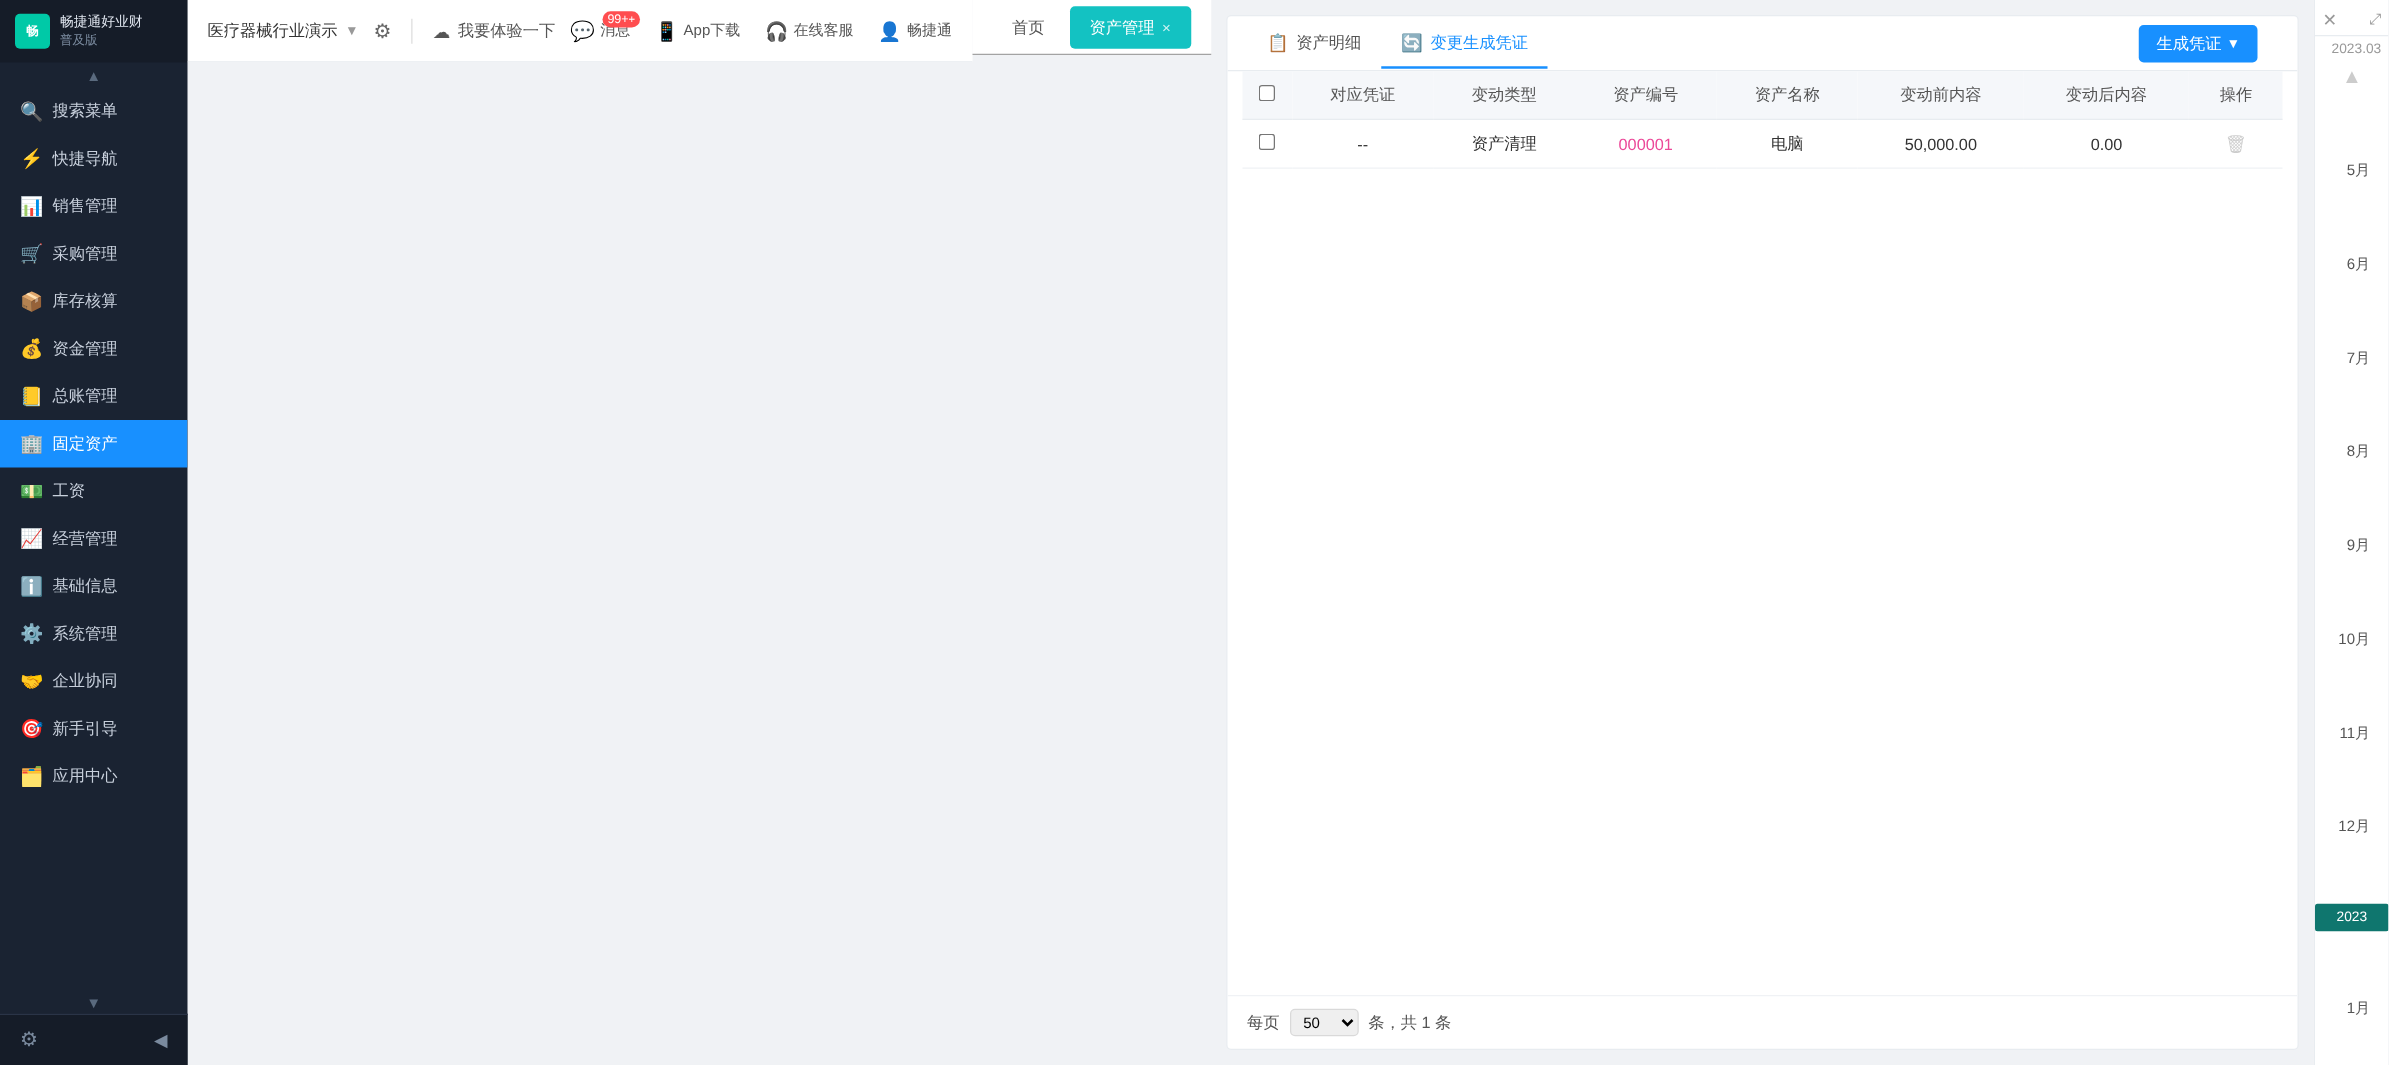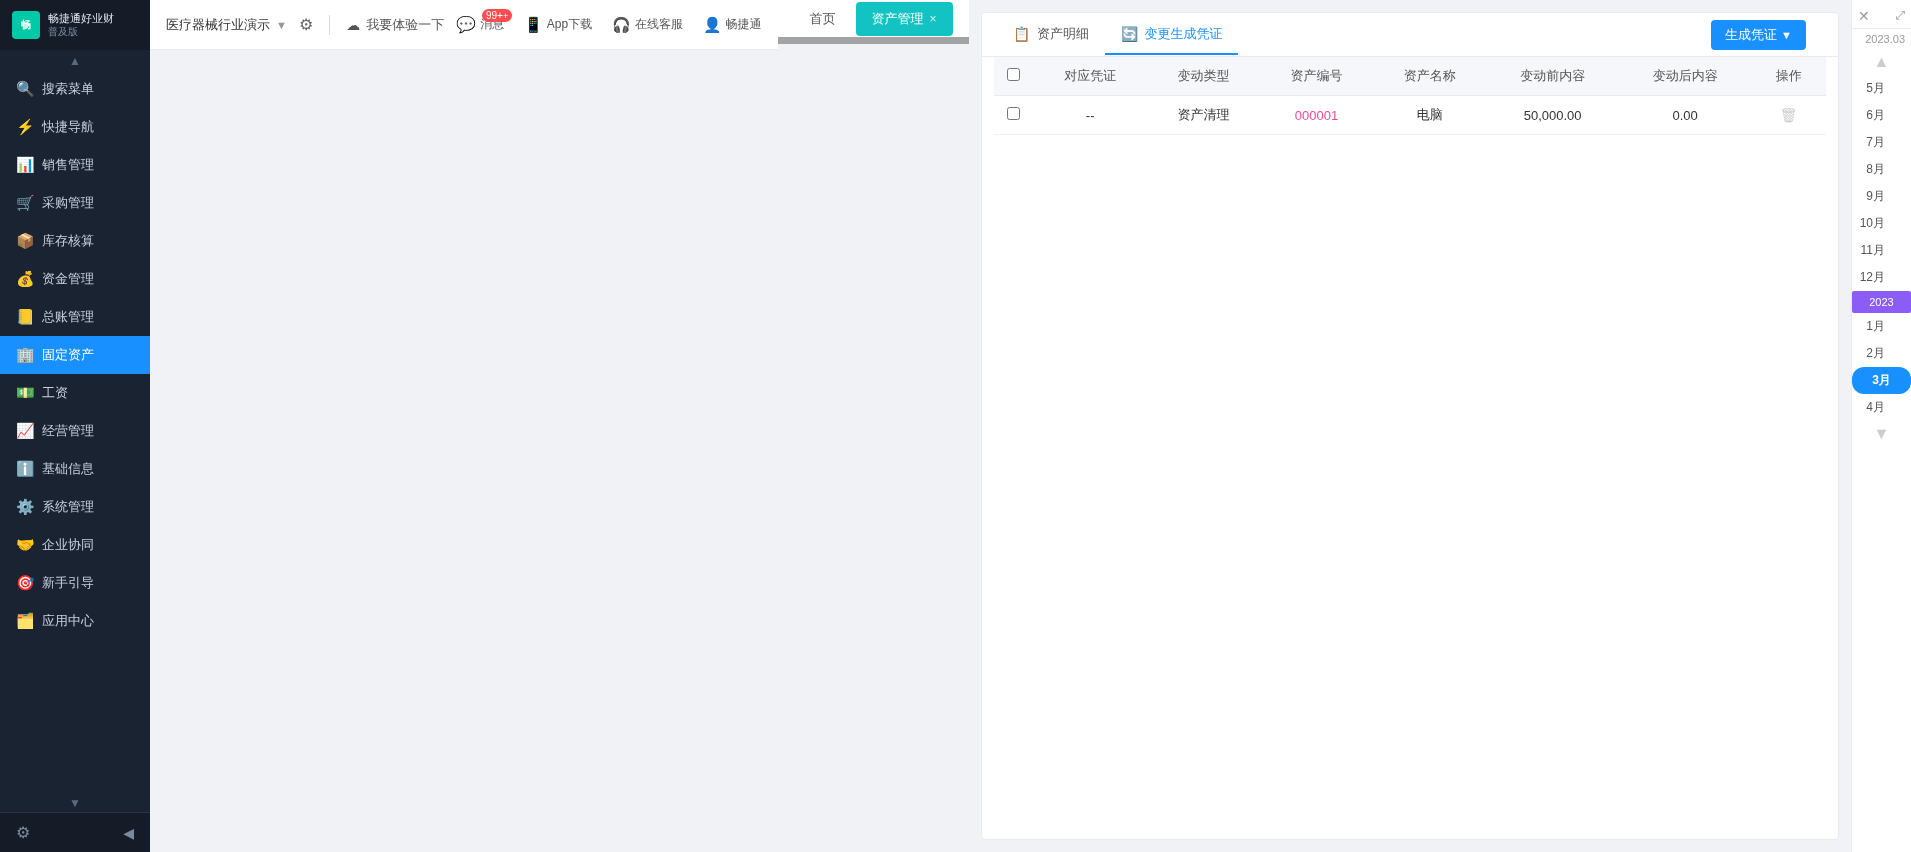--- a/index.html
+++ b/index.html
@@ -125,21 +125,21 @@
       right: -8px;
     }
     .badge-plus { font-size: 9px; }
 
     
     .nav-tabs {
       background: white;
       padding: 0 16px;
       display: flex;
       align-items: center;
-      border-bottom: 7px solid #a3a3a3;
+      border-bottom: 1px solid #a3a3a3;
       height: 44px;
       gap: 4px;
     }
     .nav-tab {
       padding: 8px 16px;
       font-size: 13px;
       cursor: pointer;
       color: #555;
       border-radius: 2px;
     }
@@ -296,35 +296,36 @@
       font-size: 11px;
       color: #999;
       padding: 4px 0;
       text-align: right;
       width: 100%;
       padding-right: 6px;
     }
     .month-item {
       width: 100%;
       text-align: right;
-      padding: 5px 26px 5px 0;
+      padding: 5px 15px 5px 0;
       font-size: 12px;
       color: #555;
       cursor: pointer;
+      margin-top: 48px;
     }
     .month-item.current {
       background: #1890ff;
       color: white;
       border-radius: 12px;
       text-align: center;
       padding-right: 0;
       font-weight: bold;
     }
     .month-item.selected-year {
-      background: #8b5cf6;
+      background: #0f766e;
       color: white;
       border-radius: 2px;
       text-align: center;
       padding-right: 0;
       font-size: 11px;
     }
     .nav-arrow {
       text-align: center;
       color: #ccc;
       font-size: 16px;
@@ -517,20 +518,30 @@
       <td>50,000.00</td>
       <td>0.00</td>
       <td>
         <span class="delete-icon">🗑</span>
       </td>
     </tr>
             </tbody>
         </table>
       </div>
 
+      <div class="pagination">
+        <span>每页</span>
+        <select class="per-page-select">
+          <option value="50" selected="">50</option>
+          <option value="10">10</option>
+          <option value="20">20</option>
+          <option value="100">100</option>
+        </select>
+        <span>条，共 1 条</span>
+      </div>
     </div>
 
     <div class="right-panel">
       <div class="right-panel-header">
         <span class="right-panel-icon">✕</span>
         <span class="right-panel-icon" style="font-size:12px;">⤢</span>
       </div>
 
       <div class="year-label">2023.03</div>
 

